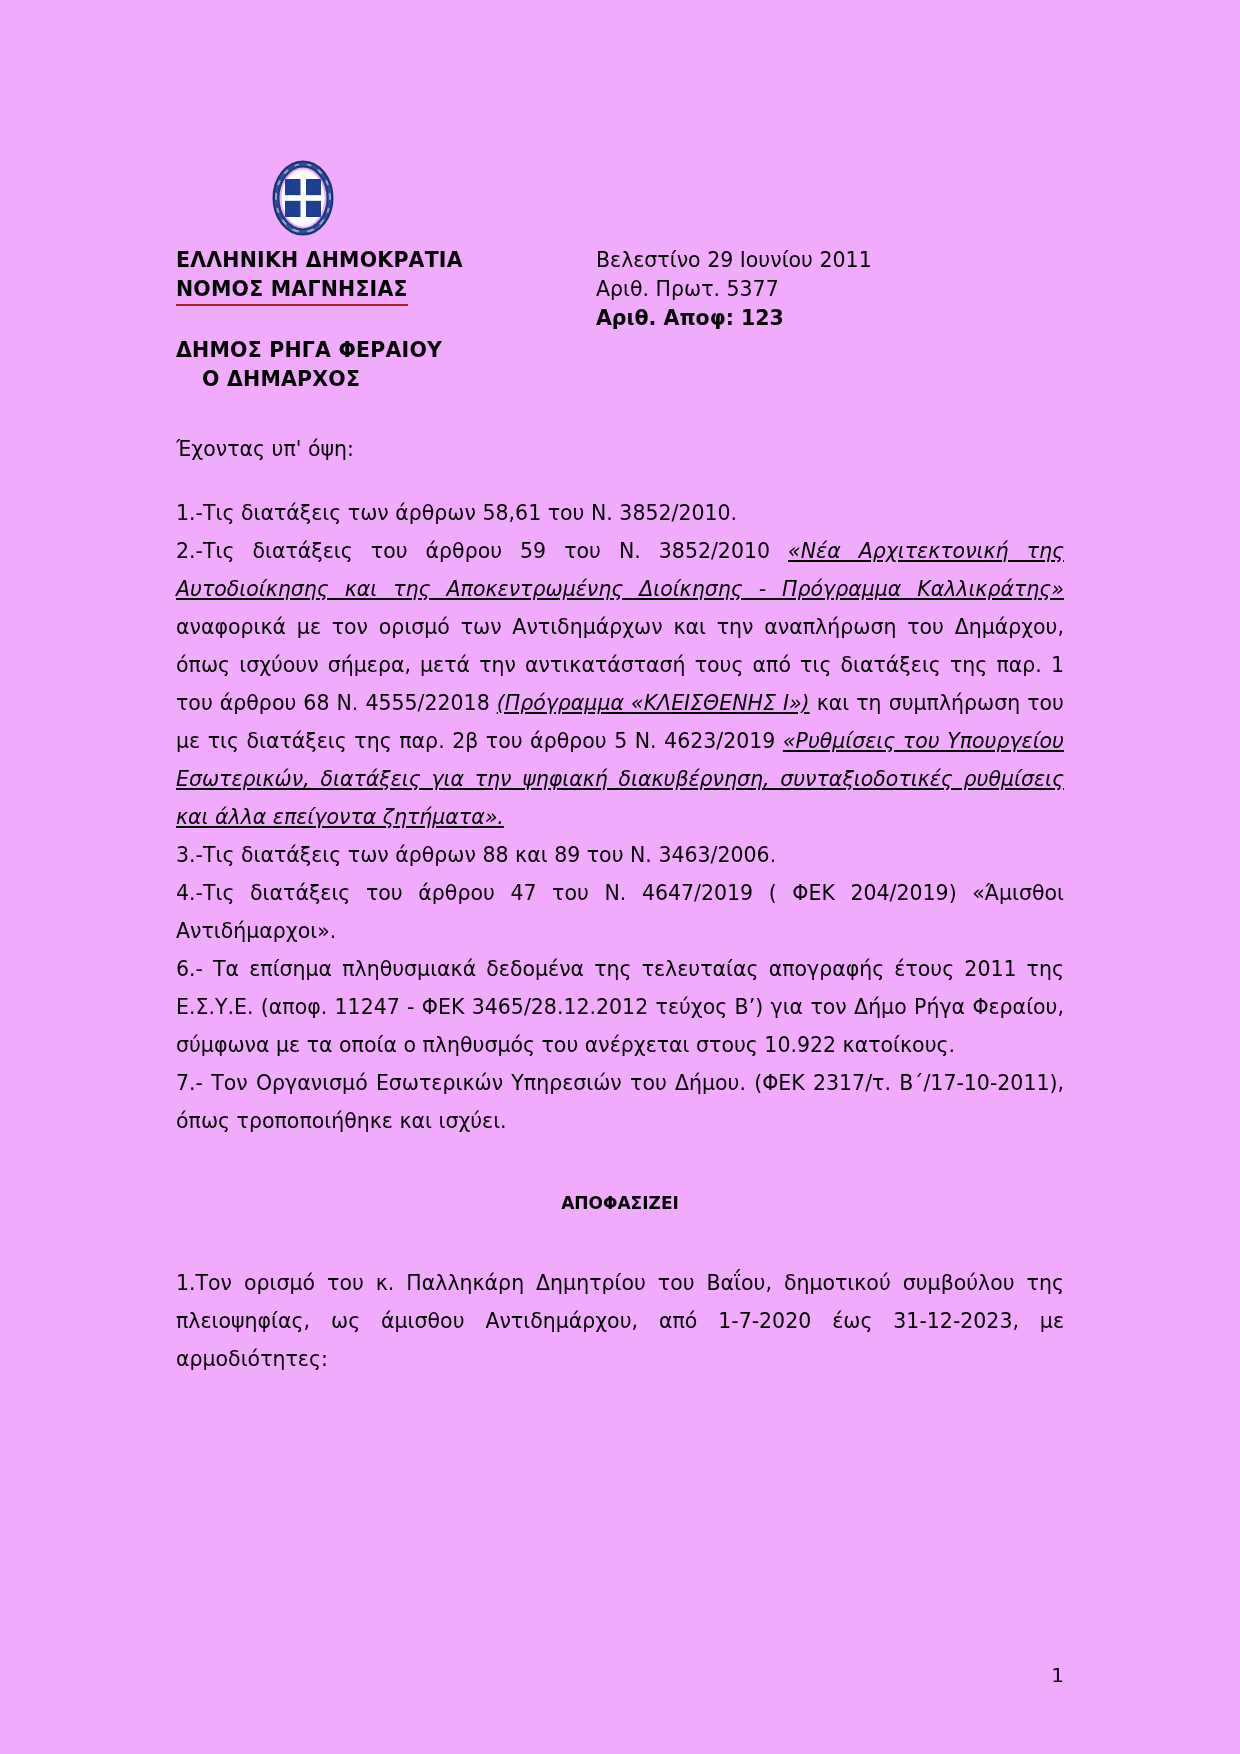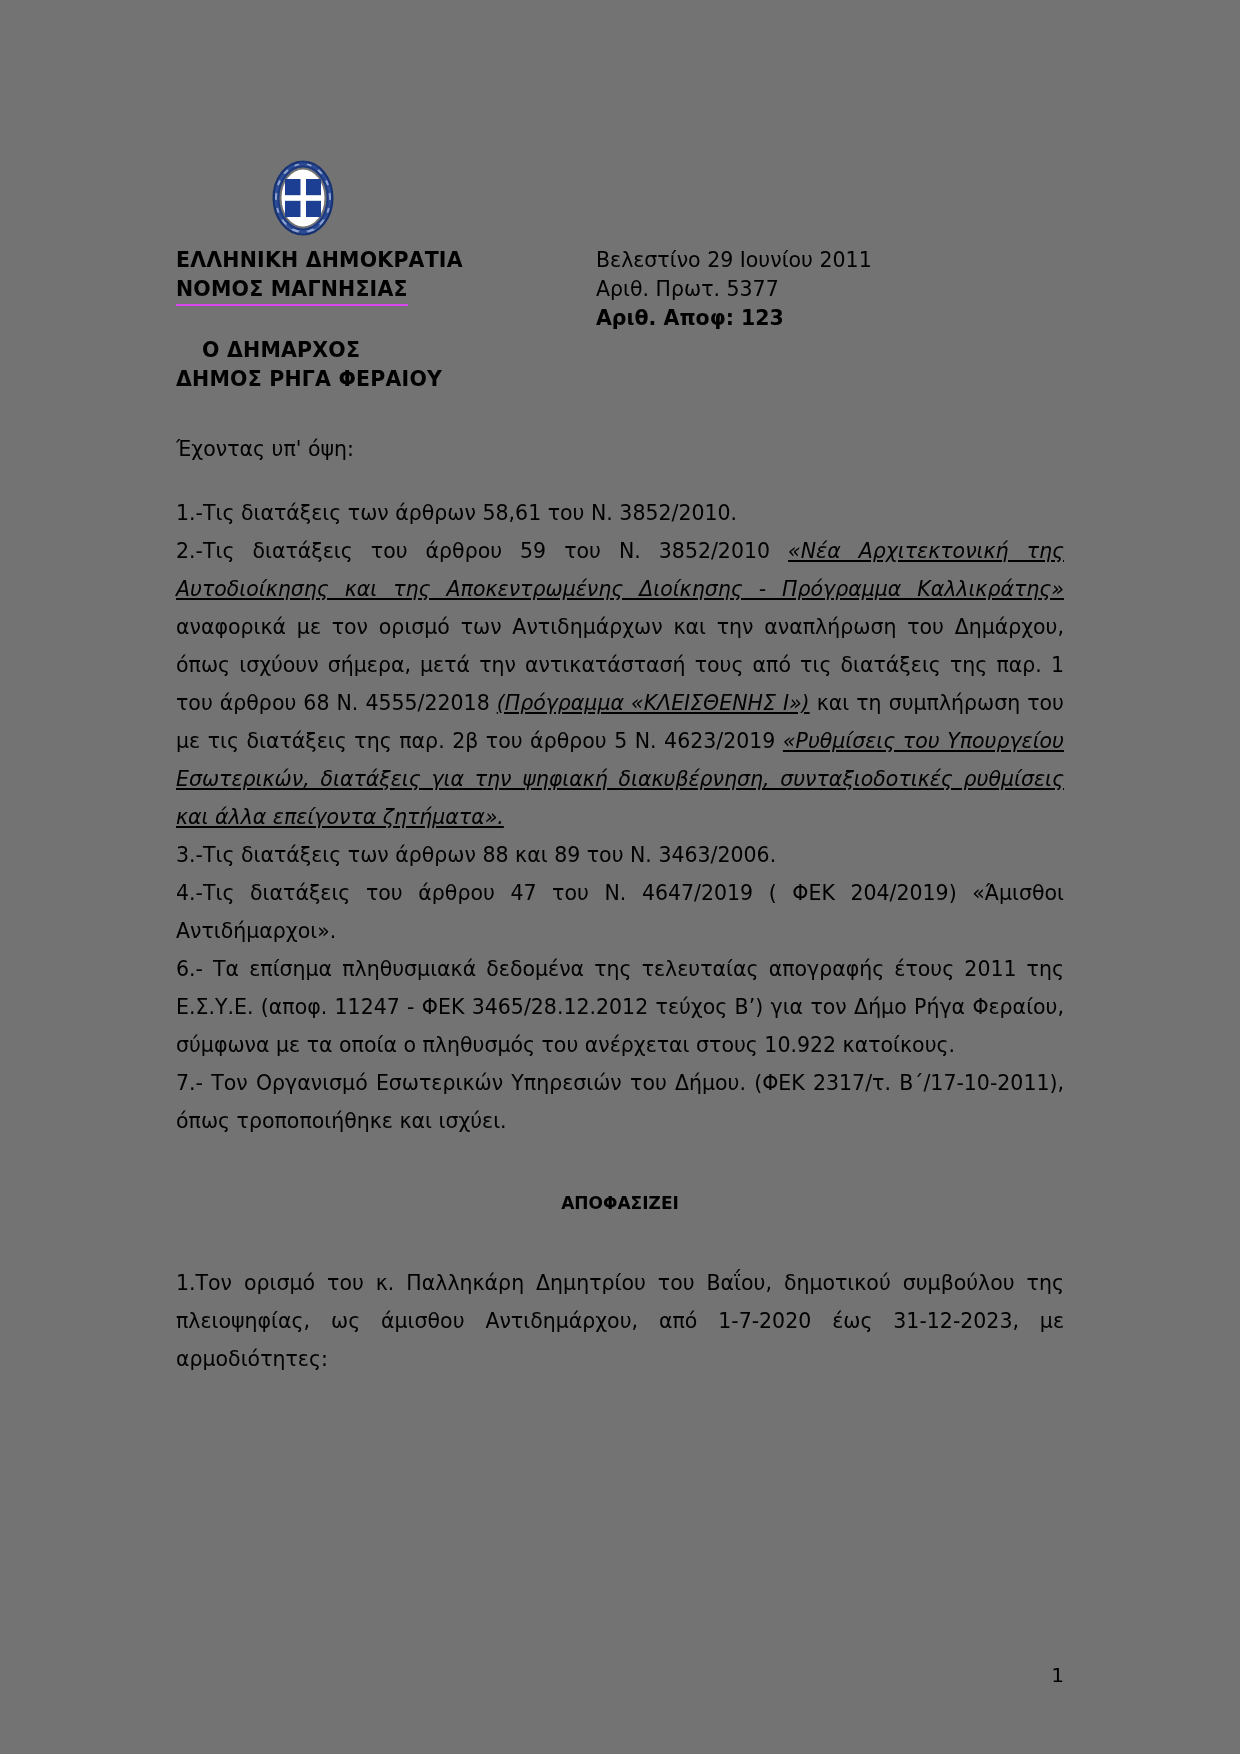--- a/index.html
+++ b/index.html
@@ -10,21 +10,21 @@
   }
   body {
     font-family: "DejaVu Sans", "Liberation Sans", sans-serif;
     color: #000000;
   }
   .page {
     position: relative;
     width: 1240px;
     height: 1754px;
     margin: 0 auto;
-    background: #737373;
+    background: #f0abfc;
     box-sizing: border-box;
     padding: 158px 176px 40px 176px;
     overflow: hidden;
   }
 
   
   .letterhead {
     position: relative;
     min-height: 200px;
   }
@@ -55,21 +55,21 @@
   }
   .org-line {
     font-weight: bold;
     font-size: 20.5px;
     line-height: 29px;
     letter-spacing: 0.2px;
     white-space: nowrap;
   }
   .org-line.underlined {
     display: inline-block;
-    border-bottom: 2px solid #d946ef;
+    border-bottom: 2px solid #b91c1c;
     padding-bottom: 0px;
   }
   .org-gap {
     height: 30px;
   }
   .org-line.indent {
     padding-left: 26px;
   }
   .meta-line {
     font-size: 20.5px;
@@ -191,22 +191,22 @@
         <rect x="30.5" y="21" width="5.5" height="38" fill="#ffffff"></rect>
         <rect x="15" y="37.2" width="36" height="5.6" fill="#ffffff"></rect>
       </svg>
     </div>
 
     <div class="head-cols">
       <div class="head-left">
         <div class="org-line">ΕΛΛΗΝΙΚΗ ΔΗΜΟΚΡΑΤΙΑ</div>
         <div><span class="org-line underlined">ΝΟΜΟΣ ΜΑΓΝΗΣΙΑΣ</span></div>
         <div class="org-gap"></div>
+        <div class="org-line">ΔΗΜΟΣ ΡΗΓΑ ΦΕΡΑΙΟΥ</div>
         <div class="org-line indent">Ο ΔΗΜΑΡΧΟΣ</div>
-        <div class="org-line">ΔΗΜΟΣ ΡΗΓΑ ΦΕΡΑΙΟΥ</div>
       </div>
       <div class="head-right">
         <div class="meta-line">Βελεστίνο 29 Ιουνίου 2011</div>
         <div class="meta-line">Αριθ. Πρωτ. 5377</div>
         <div class="meta-line bold">Αριθ. Αποφ: 123</div>
       </div>
     </div>
   </div>
 
 

